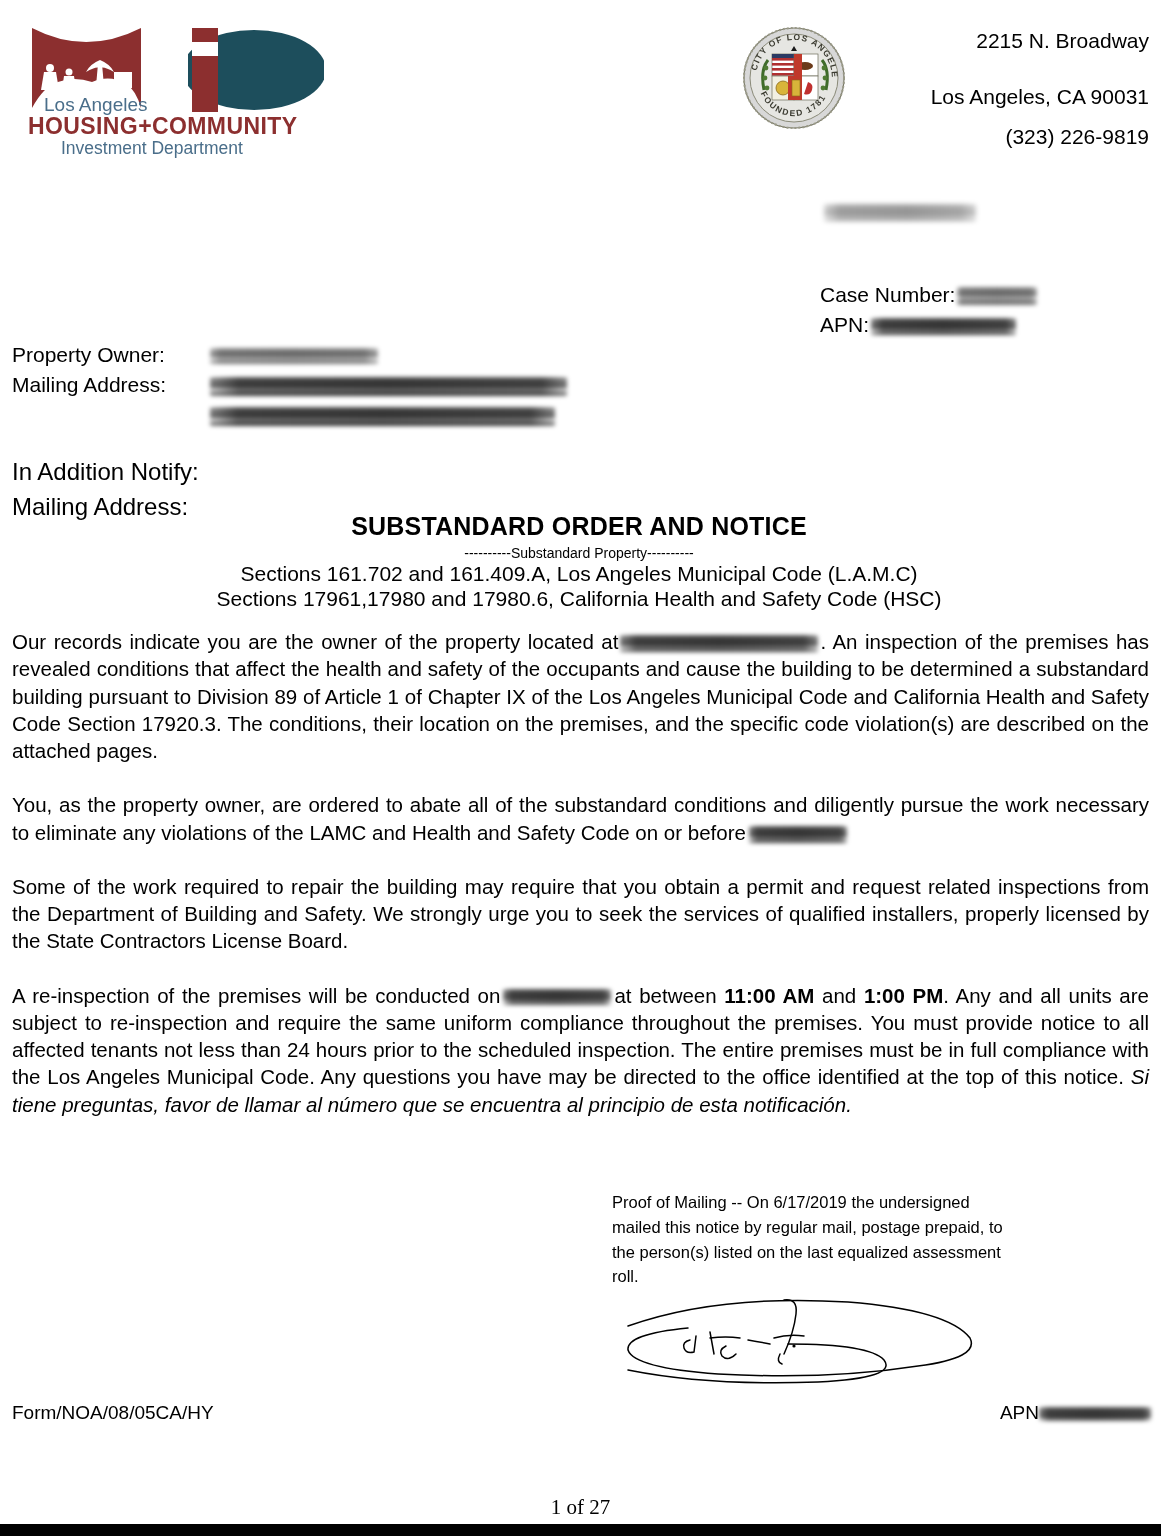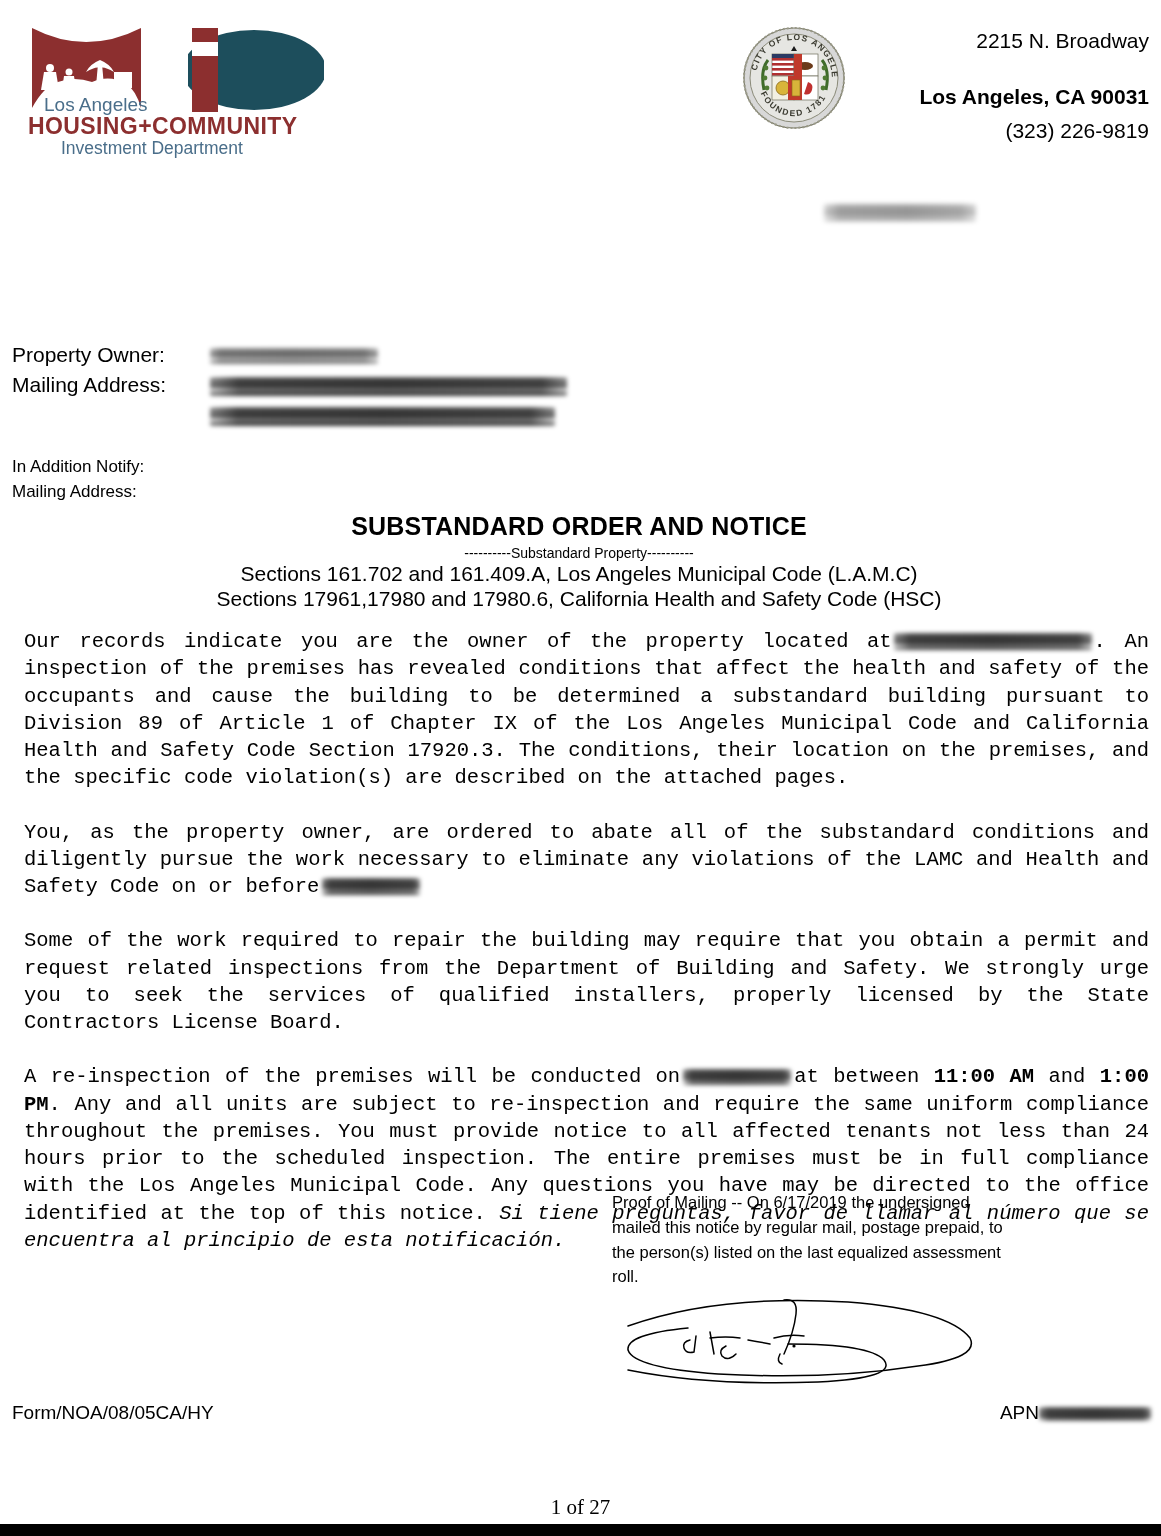--- a/index.html
+++ b/index.html
@@ -45,21 +45,21 @@
   }
   .addr-block {
     position: absolute;
     right: 12px;
     top: 30px;
     text-align: right;
     font-size: 21px;
     line-height: 1.0;
   }
   .addr-line1 { margin-bottom: 35px; }
-  .addr-line2 { margin-bottom: 13px; font-weight: bold; }
+  .addr-line2 { margin-bottom: 19px; }
 
   
   .redact {
     display: inline-block;
     vertical-align: middle;
     background:
       repeating-linear-gradient(
         to bottom,
         rgba(0,0,0,0.00) 0px,
         rgba(0,0,0,0.42) 2px,
@@ -138,21 +138,21 @@
     font-size: 21px;
     line-height: 1.42;
   }
   .owner-row { position: relative; white-space: nowrap; }
   .owner-label { display: inline-block; }
 
   .notify-block {
     position: absolute;
     left: 12px;
     top: 455px;
-    font-size: 17px;
+    font-size: 24px;
     line-height: 1.45;
   }
 
   
   .title-block {
     position: absolute;
     left: 0;
     top: 512px;
     width: 1158px;
     text-align: center;
@@ -177,22 +177,21 @@
     position: absolute;
     left: 12px;
     top: 628px;
     width: 1137px;
     font-size: 20.5px;
     line-height: 1.33;
   }
   .para {
     text-align: justify;
     text-justify: inter-word;
-    margin: 0 0 27px 12px;
-    font-family: Liberation Mono, monospace;
+    margin: 0 0 27px 0;
   }
   .para:last-child { margin-bottom: 0; }
   .para b { font-weight: bold; }
   .para i { font-style: italic; }
 
   
   .inspector-line {
     position: absolute;
     left: 12px;
     top: 1187px;
@@ -353,20 +352,28 @@
       <div class="addr-line1">2215 N. Broadway</div>
       <div class="addr-line2">Los Angeles, CA 90031</div>
       <div>(323) 226-9819</div>
     </div>
   </div>
 
   <div class="name-redact-row">
     <span class="redact soft" style="width:152px;height:17px;"></span>
   </div>
 
+  <div class="case-block">
+    <div class="case-row">
+      <span>Case Number:</span><span class="redact" style="width:80px;height:18px;margin-left:2px;"></span>
+    </div>
+    <div class="case-row">
+      <span>APN:</span><span class="redact dark" style="width:145px;height:17px;margin-left:2px;"></span>
+    </div>
+  </div>
 
   <div class="owner-block">
     <div class="owner-row">
       <span class="owner-label" style="width:198px;">Property Owner:</span><span class="redact" style="width:168px;height:16px;"></span>
     </div>
     <div class="owner-row">
       <span class="owner-label" style="width:198px;">Mailing Address:</span><span class="redact dark" style="width:357px;height:19px;"></span>
     </div>
     <div class="owner-row">
       <span class="owner-label" style="width:198px;">&nbsp;</span><span class="redact dark" style="width:345px;height:19px;"></span>

